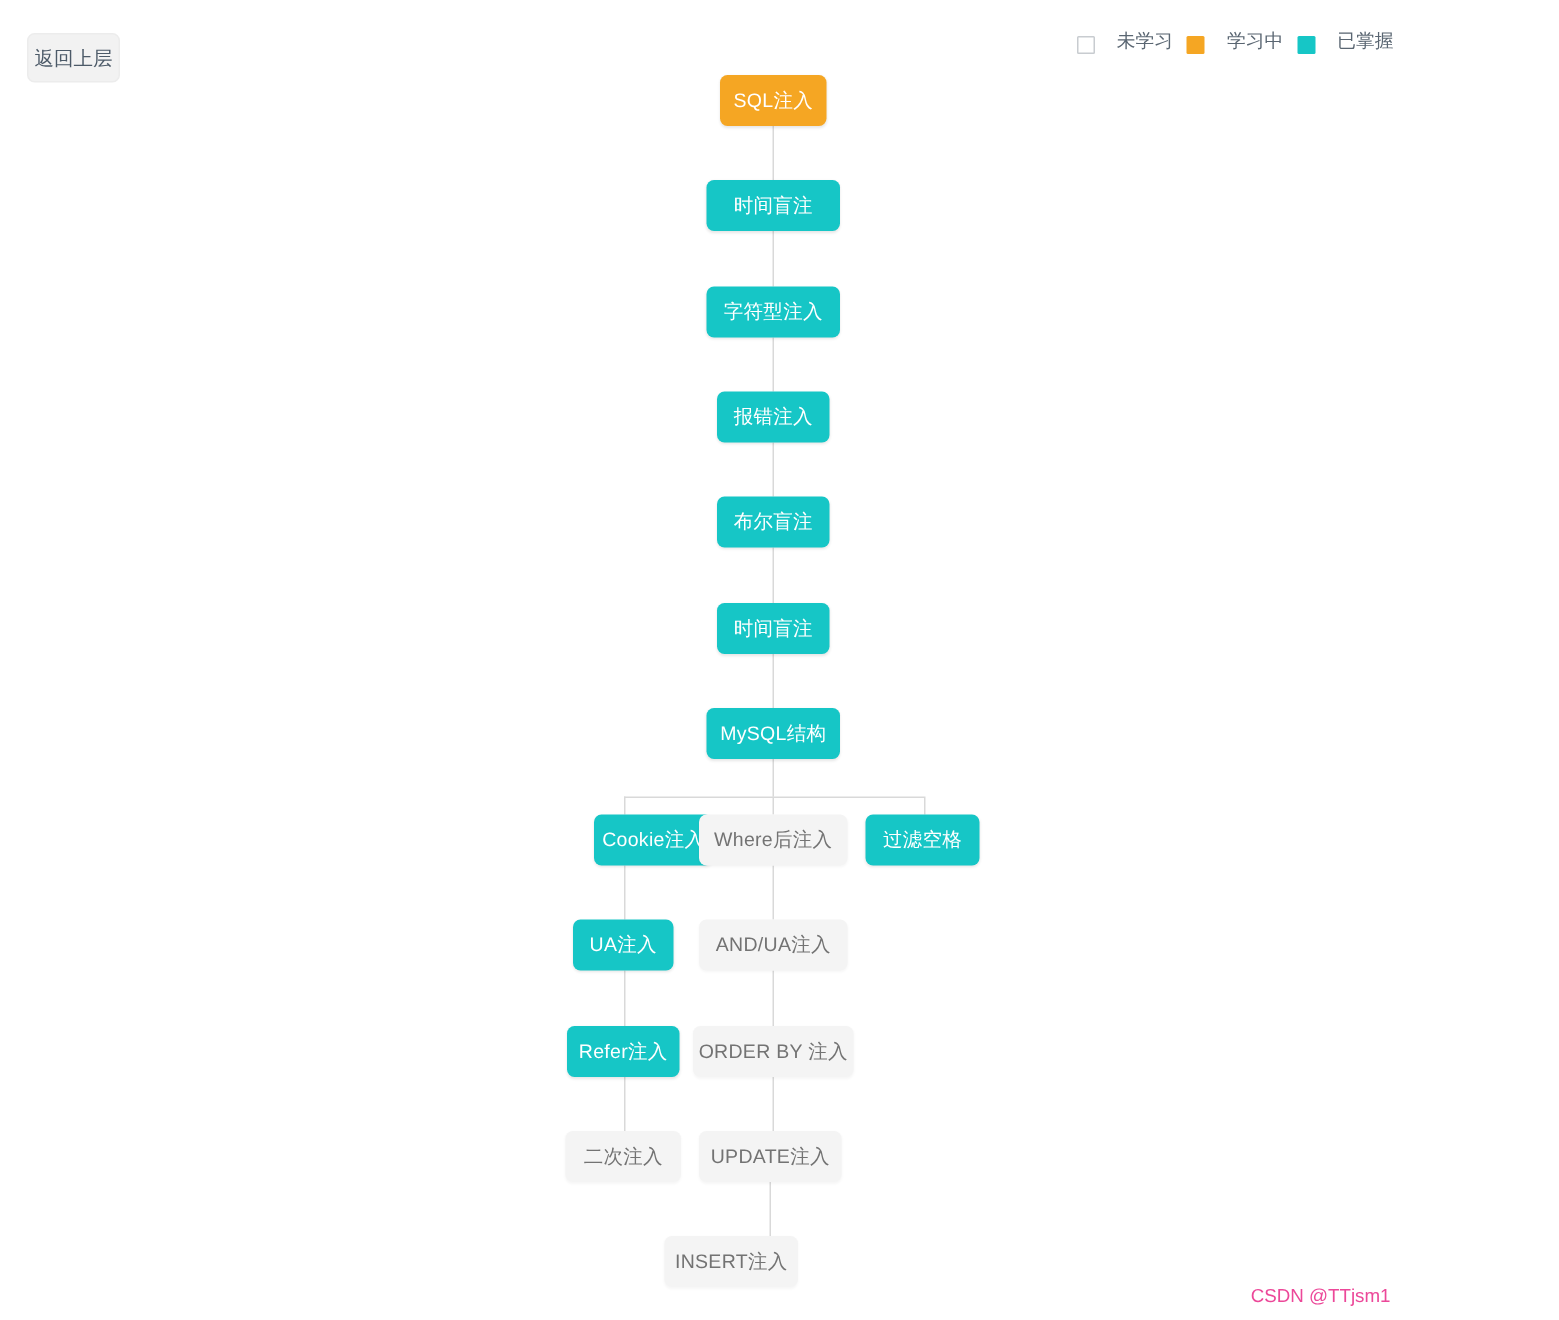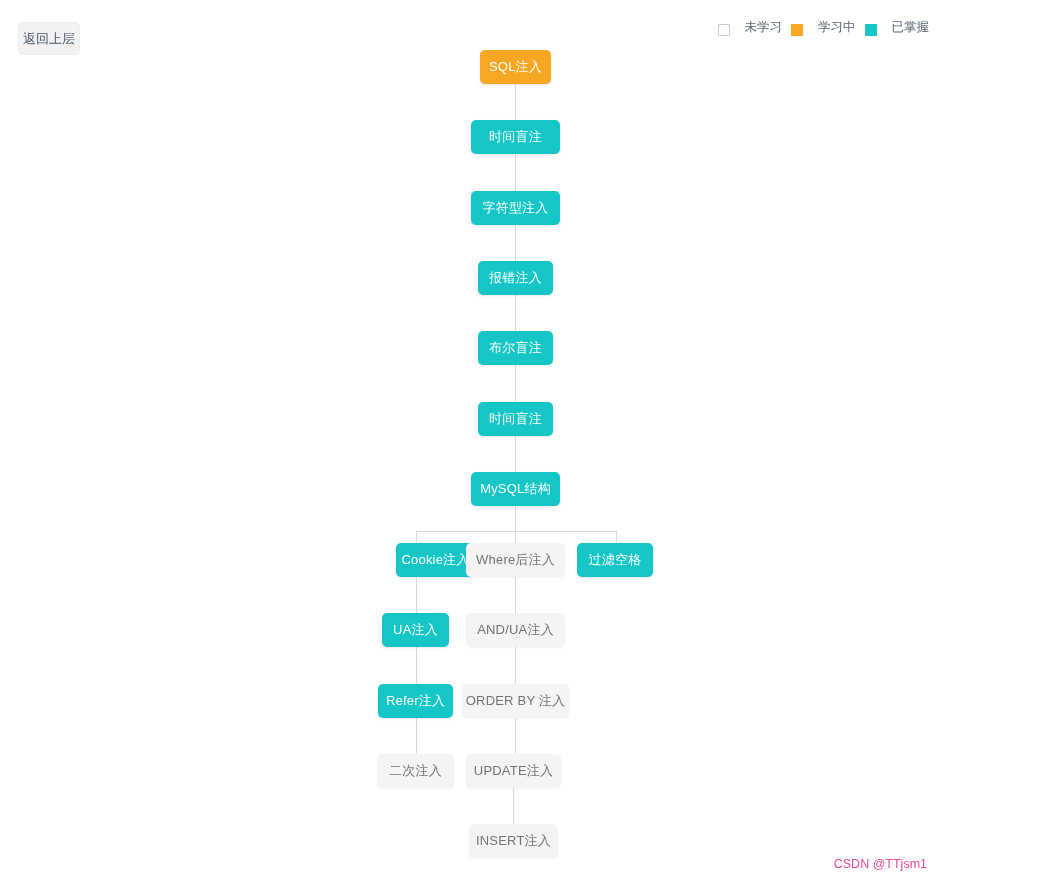--- a/index.html
+++ b/index.html
@@ -132,17 +132,17 @@
       <div class="node mastered" style="left: 471px; top: 472px; width: 89px;">MySQL结构</div>
       <div class="node mastered" style="left: 376px; top: 543px; width: 79px; margin-left: 20px;">Cookie注入</div>
       <div class="node none" style="left: 466px; top: 543px; width: 99px;">Where后注入</div>
       <div class="node mastered" style="left: 577px; top: 543px; width: 76px;">过滤空格</div>
       <div class="node mastered" style="left: 382px; top: 613px; width: 67px;">UA注入</div>
       <div class="node none" style="left: 466px; top: 613px; width: 99px;">AND/UA注入</div>
       <div class="node mastered" style="left: 378px; top: 684px; width: 75px;">Refer注入</div>
       <div class="node none" style="left: 462px; top: 684px; width: 107px;">ORDER BY 注入</div>
       <div class="node none" style="left: 377px; top: 754px; width: 77px;">二次注入</div>
       <div class="node none" style="left: 466px; top: 754px; width: 95px;">UPDATE注入</div>
-      <div class="node none" style="left: 469px; top: 824px; width: 89px;">INSERT注入</div>
+      <div class="node none" style="left: 443px; top: 824px; width: 89px;">INSERT注入</div>
     </div>
 
   <div class="watermark">CSDN @TTjsm1</div>
 </div>
 
 </body></html>

